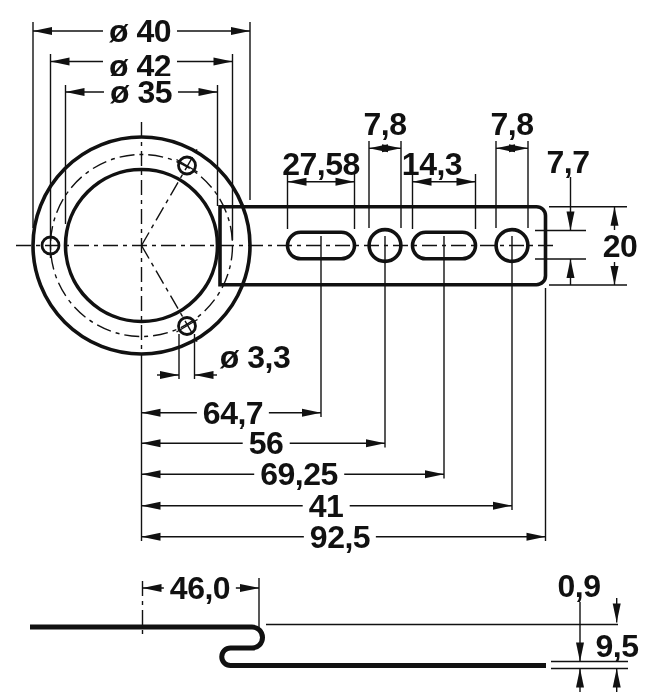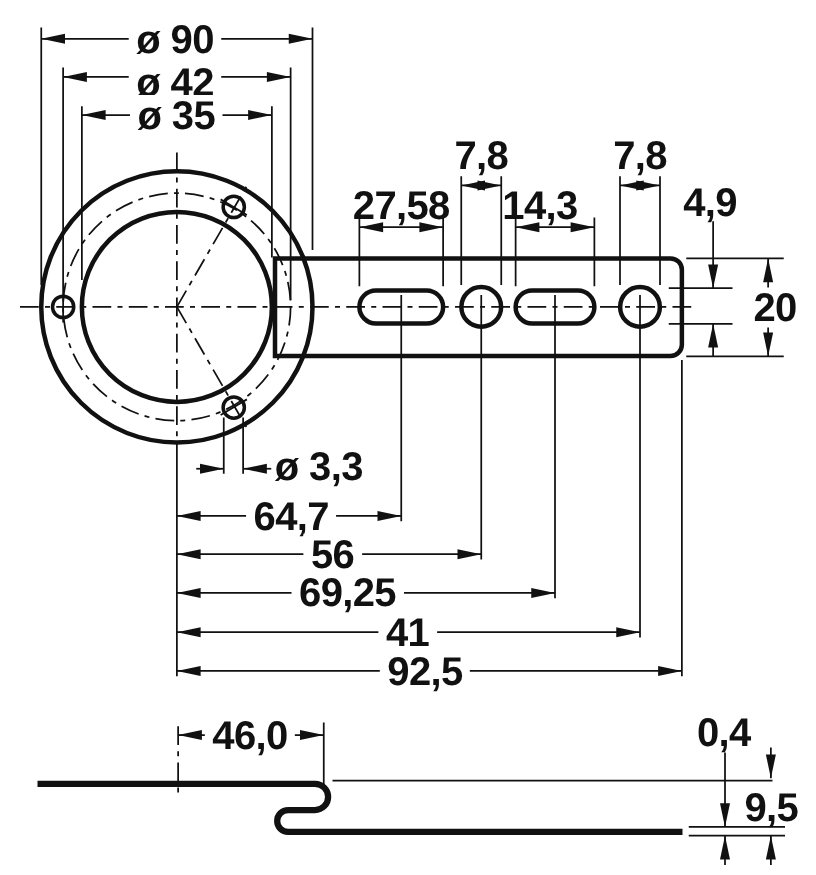--- a/index.html
+++ b/index.html
@@ -163,32 +163,32 @@
 
       <g>
         <line class="n" x1="616.7" y1="598" x2="616.7" y2="622.5"></line>
         <path class="a" d="M616.7,622.5 l-4,-19 l8,0 z"></path>
         <line class="n" x1="616.7" y1="668.5" x2="616.7" y2="692"></line>
         <path class="a" d="M616.7,668.5 l-4,19 l8,0 z"></path>
       </g>
     </g>
   </svg>
 
-  <span class="dim-label online" style="left:140px;top:31px">ø 90</span>
+  <span class="dim-label online" style="left:140px;top:31px">ø 40</span>
   <span class="dim-label online" style="left:140px;top:66px">ø 42</span>
   <span class="dim-label online" style="left:141px;top:92px">ø 35</span>
   <span class="dim-label" style="left:321px;top:164px">27,58</span>
   <span class="dim-label" style="left:385px;top:123.5px">7,8</span>
   <span class="dim-label" style="left:432px;top:164px">14,3</span>
   <span class="dim-label" style="left:512px;top:123.5px">7,8</span>
-  <span class="dim-label" style="left:568px;top:161.5px">4,9</span>
+  <span class="dim-label" style="left:568px;top:161.5px">7,7</span>
   <span class="dim-label online" style="left:620px;top:246px">20</span>
-  <span class="dim-label" style="left:255px;top:373px">ø 3,3</span>
+  <span class="dim-label" style="left:255px;top:357px">ø 3,3</span>
   <span class="dim-label online" style="left:233px;top:412.7px">64,7</span>
   <span class="dim-label online" style="left:266px;top:443.3px">56</span>
-  <span class="dim-label online" style="left:278px;top:474.3px">69,25</span>
+  <span class="dim-label online" style="left:299px;top:474.3px">69,25</span>
   <span class="dim-label online" style="left:326px;top:505.7px">41</span>
   <span class="dim-label online" style="left:340px;top:536.7px">92,5</span>
   <span class="dim-label online" style="left:200px;top:588px">46,0</span>
-  <span class="dim-label" style="left:579px;top:586px">0,4</span>
+  <span class="dim-label" style="left:579px;top:586px">0,9</span>
   <span class="dim-label" style="left:617px;top:646px">9,5</span>
 
 </div>
 
 </body></html>

